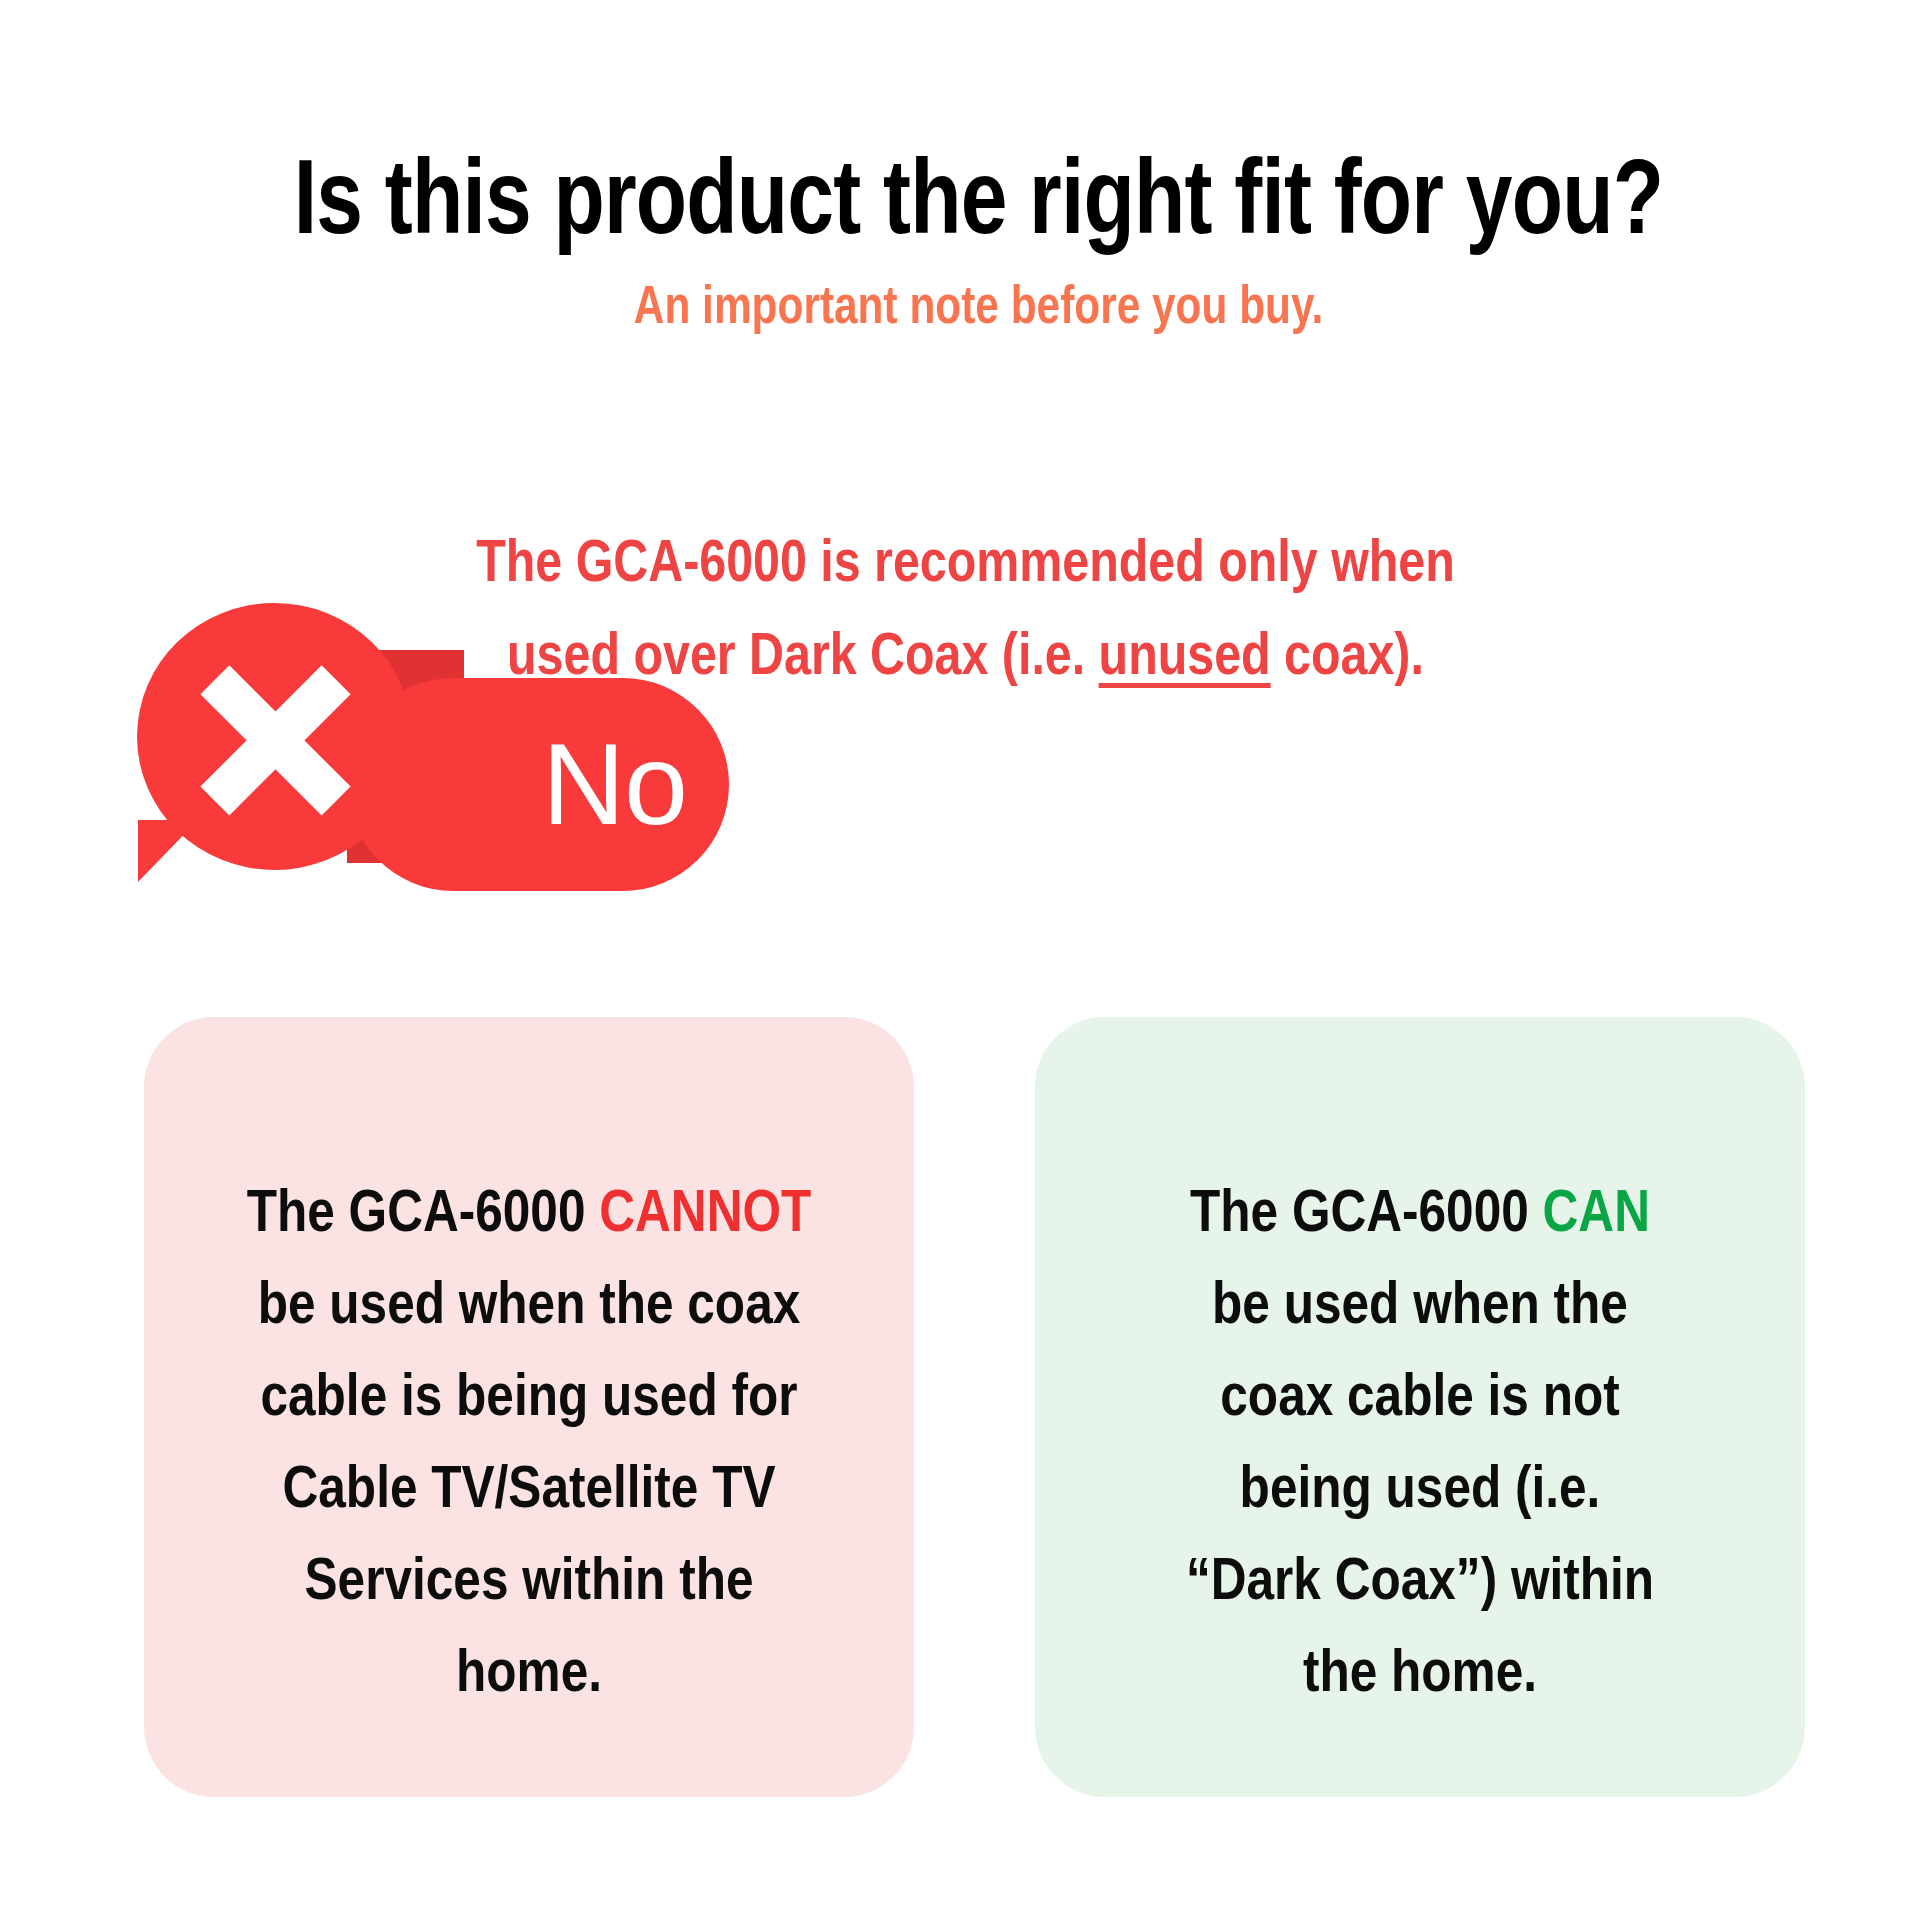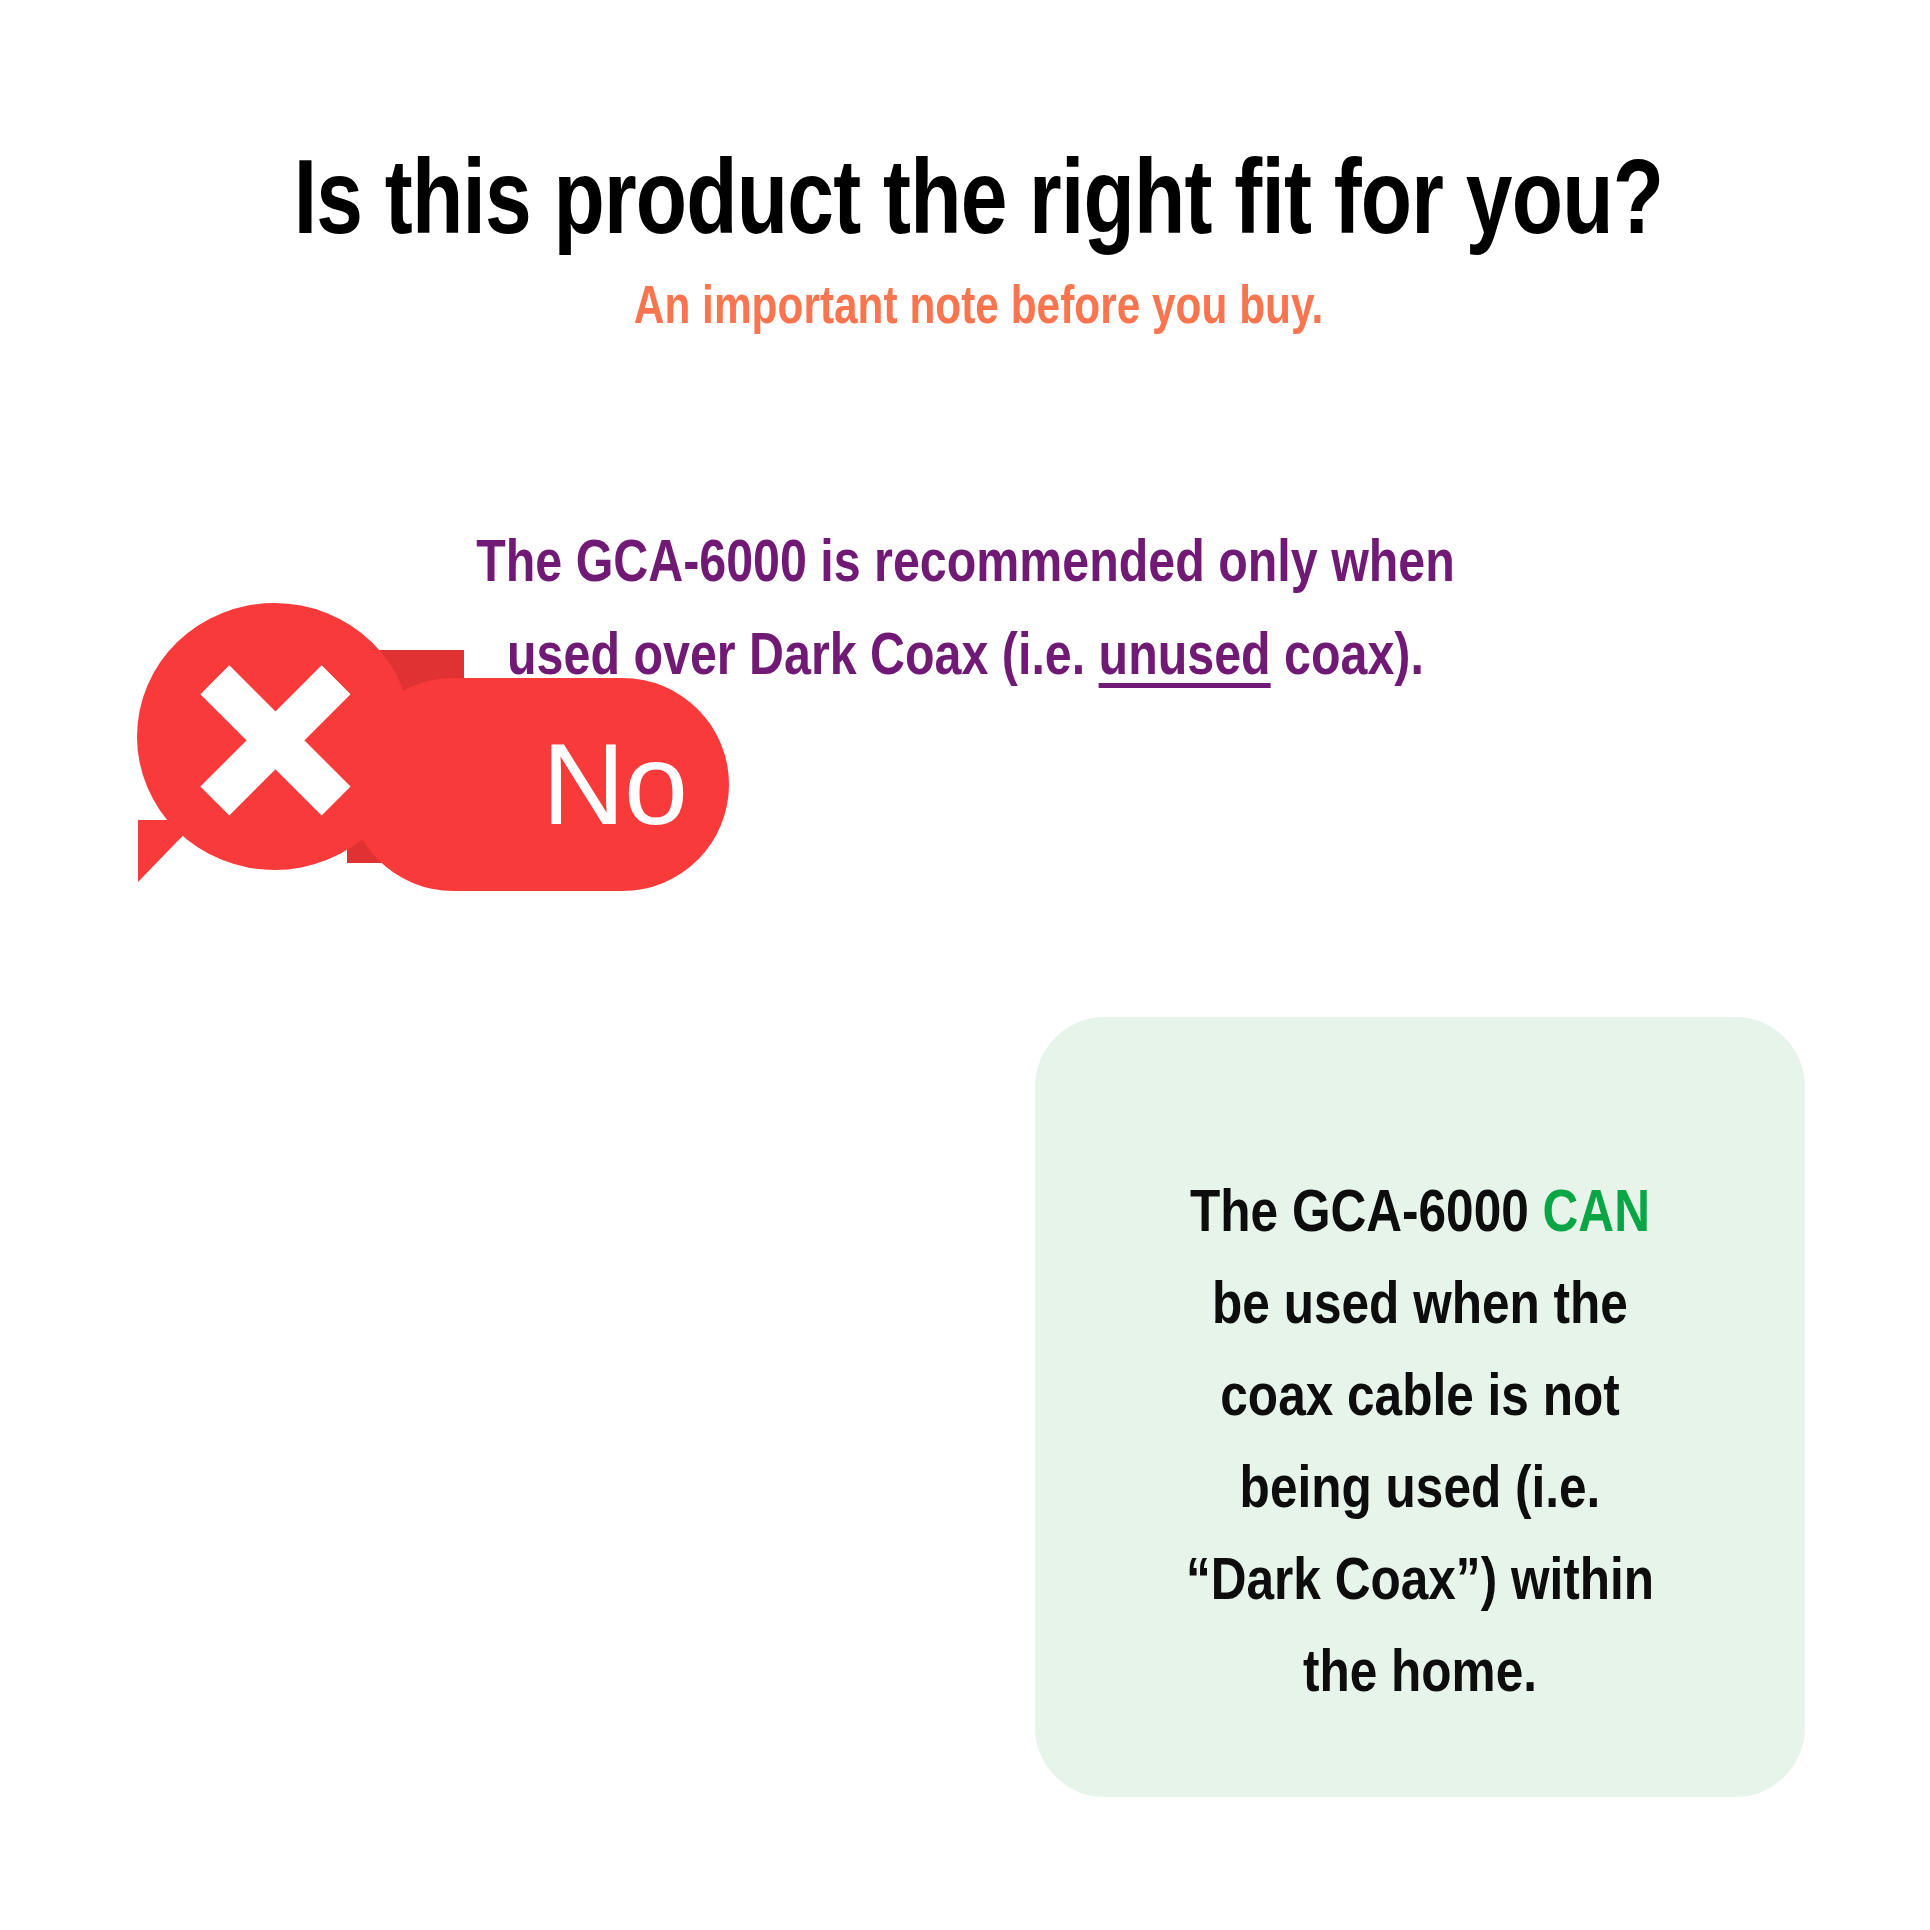--- a/index.html
+++ b/index.html
@@ -60,21 +60,21 @@
 
   .description {
     position: absolute;
     left: 0;
     top: 515px;
     width: 1931px;
     text-align: center;
     font-size: 59px;
     line-height: 93px;
     font-weight: 700;
-    color: #701a75;
+    color: #ef4444;
     letter-spacing: 0px;
   }
   .description .line {
     display: block;
     transform: scaleX(0.82);
     transform-origin: center center;
     white-space: nowrap;
   }
   .description .u {
     text-decoration: underline;
@@ -235,20 +235,30 @@
 
   <div class="description">
     <span class="line">The GCA-6000 is recommended only when</span>
     <span class="line"><span>used over Dark Coax (i.e. </span><span class="u">unused</span><span> coax).</span></span>
   </div>
 
   <div class="columns">
 
     <div class="col left">
 
+      <div class="card neg">
+        <div class="card-text">
+          <span class="line"><span>The GCA-6000 </span><span class="hl-neg">CANNOT</span></span>
+          <span class="line">be used when the coax</span>
+          <span class="line">cable is being used for</span>
+          <span class="line">Cable TV/Satellite TV</span>
+          <span class="line">Services within the</span>
+          <span class="line">home.</span>
+        </div>
+      </div>
 
       <div class="badge">
         <div class="overlap neg"></div>
         <div class="pill neg">
           <span class="pill-label">No</span>
         </div>
         <div class="bubble-tail neg"></div>
         <div class="bubble neg">
           <div class="glyph">
             <svg viewBox="0 0 282 274" xmlns="http://www.w3.org/2000/svg">

